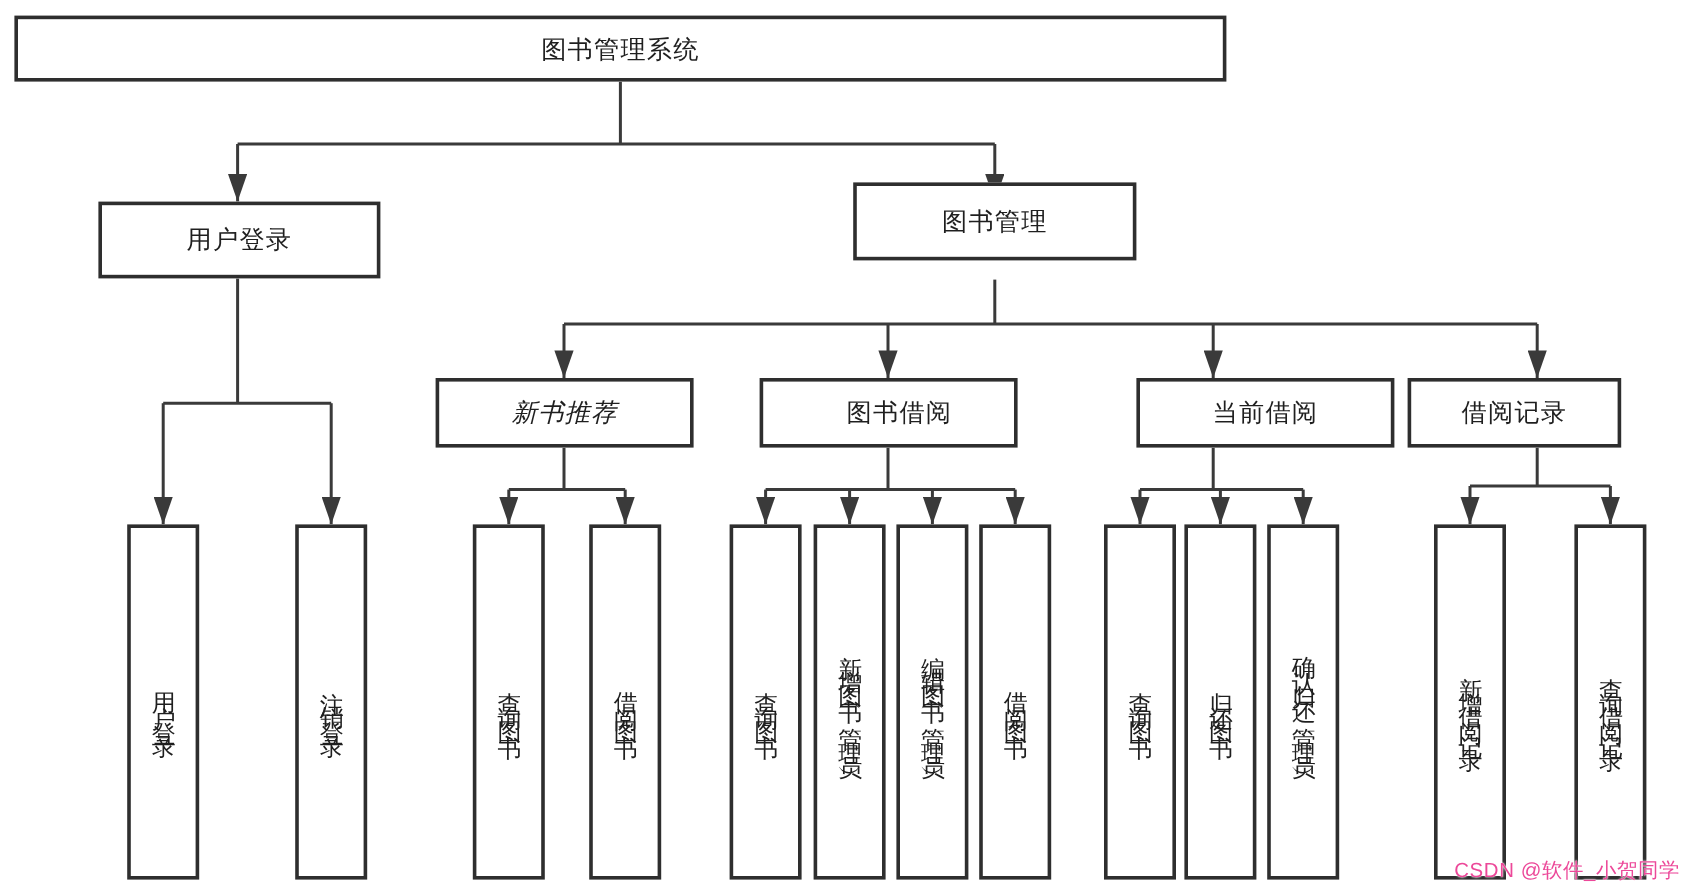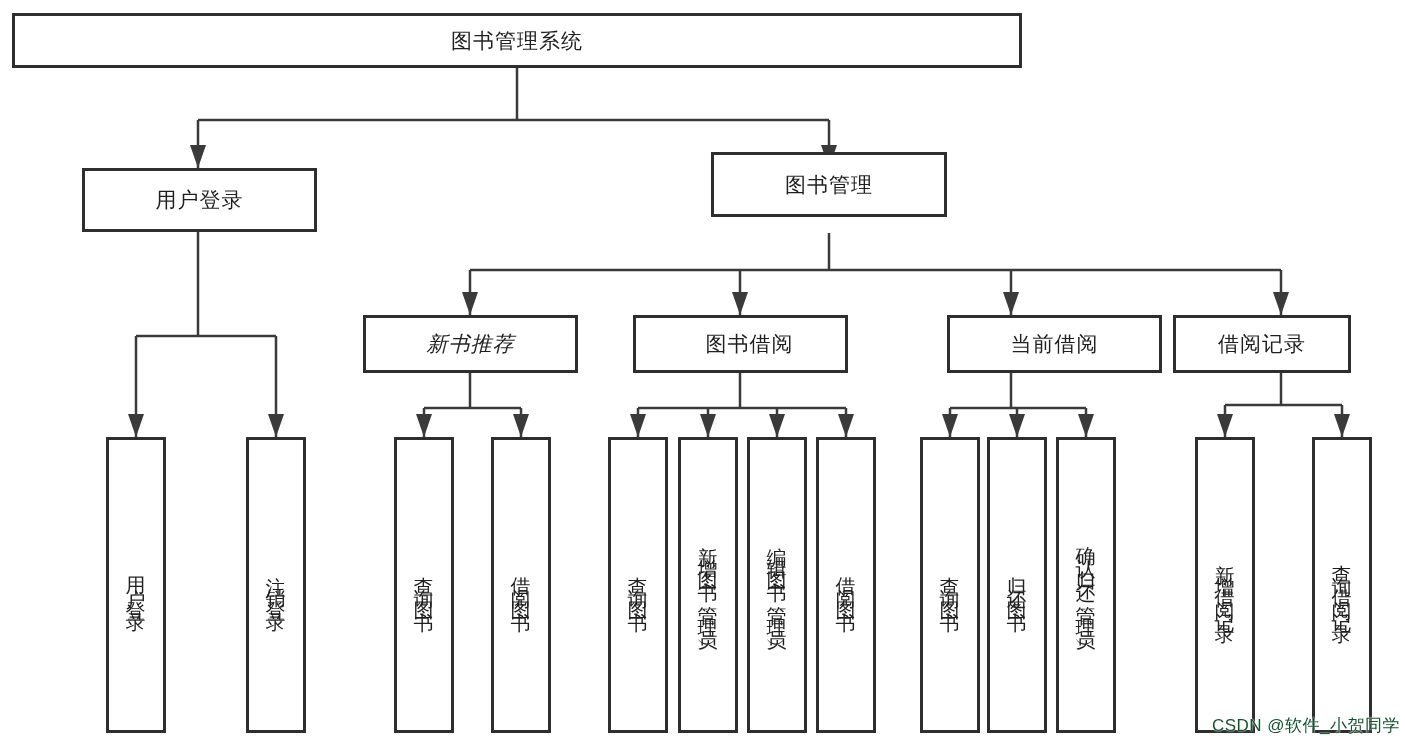--- a/index.html
+++ b/index.html
@@ -44,21 +44,21 @@
     letter-spacing: 12px;
     line-height: 1;
     white-space: normal;
   }
   .watermark {
     position: absolute;
     right: 5px;
     top: 714px;
     z-index: 3;
     font-size: 17px;
-    color: #14532d;
+    color: #ec4899;
     letter-spacing: 0.5px;
     text-shadow: 0 0 2px #ffffff, 0 0 1px #ffffff;
     white-space: nowrap;
   }
 </style>
 </head>
 <body>
 
 <div class="canvas">
 

